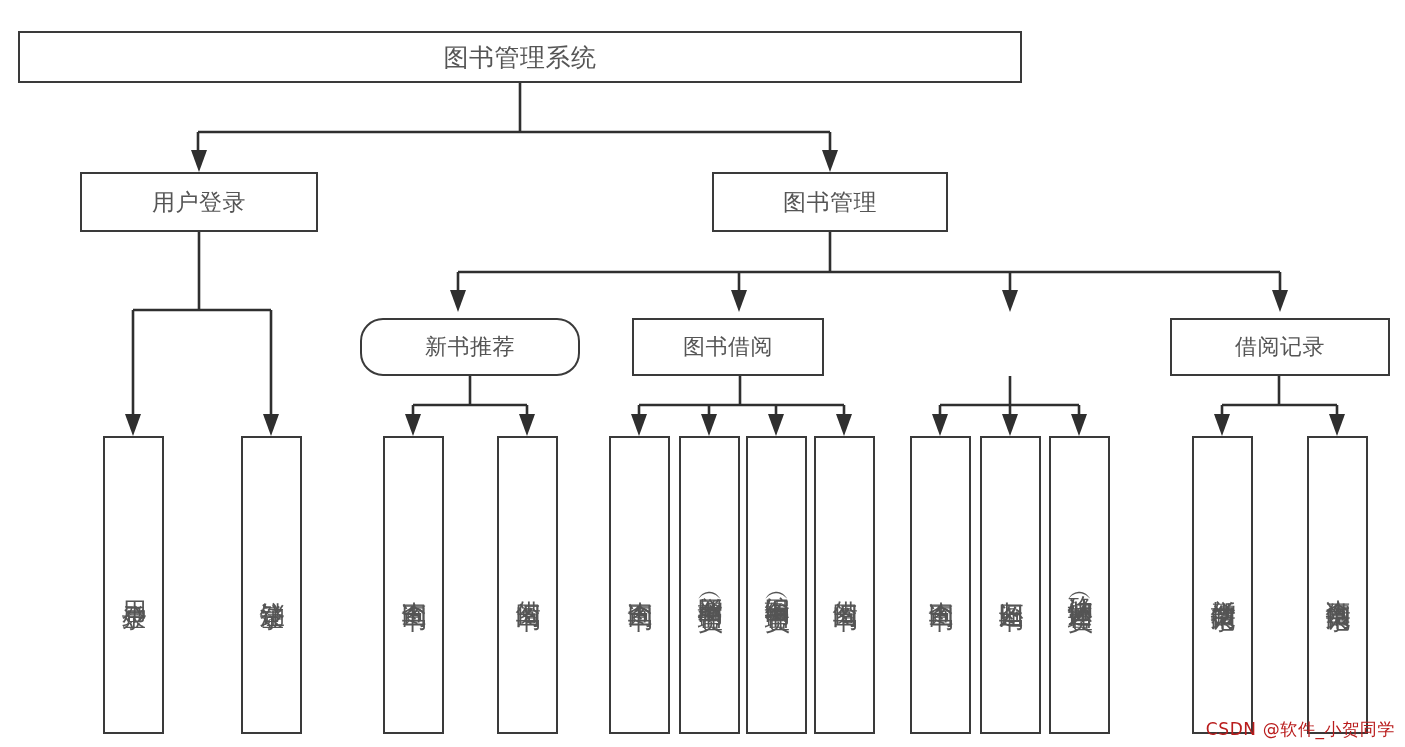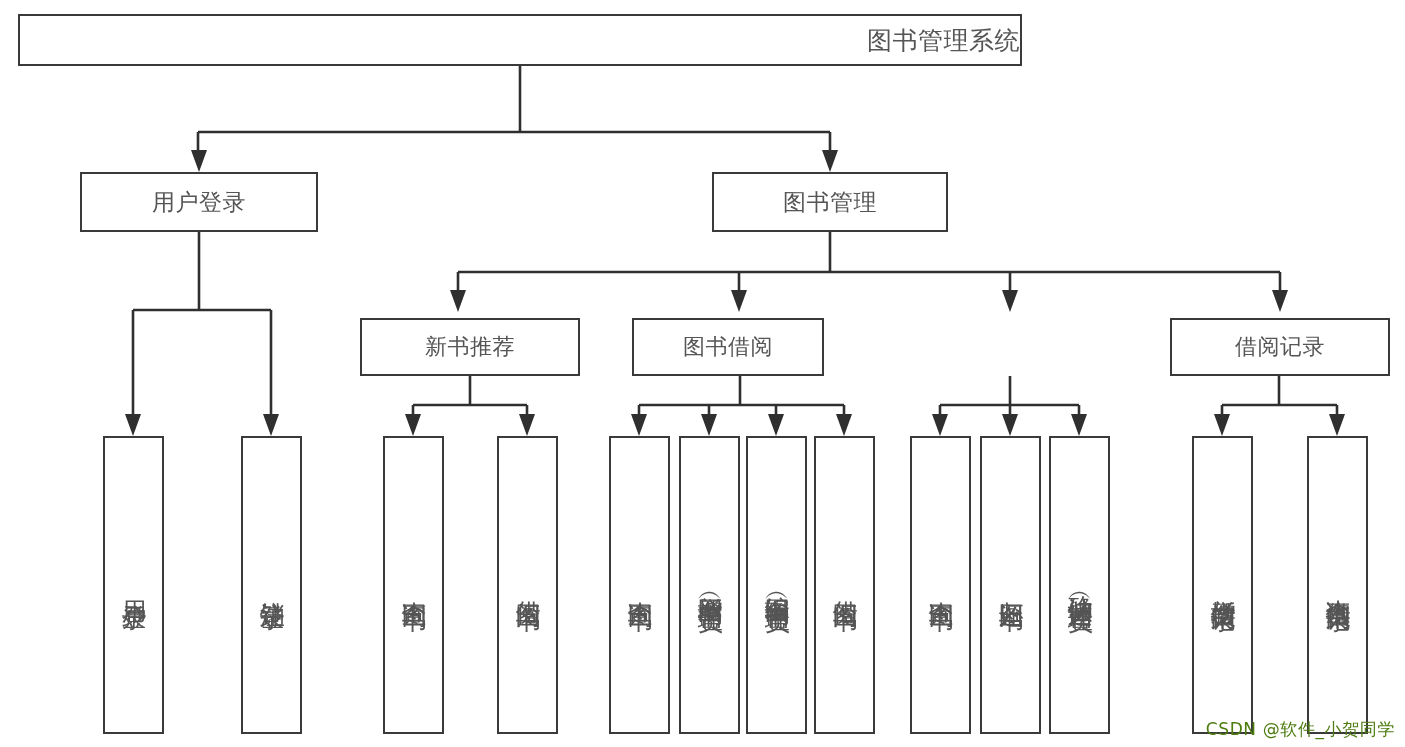--- a/index.html
+++ b/index.html
@@ -18,21 +18,21 @@
   .leaf{padding:6px 0;}
   .leaf .lbl{
     writing-mode:vertical-rl;
     text-orientation:upright;
     font-size:25px;
     line-height:1.06;
     letter-spacing:2px;
     white-space:nowrap;
   }
 
-  .wm{position:absolute;right:10px;bottom:6px;font-size:17px;color:#4d7c0f;
+  .wm{position:absolute;right:10px;bottom:6px;font-size:17px;color:#b91c1c;
       letter-spacing:.6px;white-space:nowrap;}
 </style>
 </head>
 <body>
 
 <div id="stage">
 
   <svg id="wires" viewBox="0 0 1405 747">
     <g stroke="#2f2f2f" stroke-width="2.6" fill="none">
 
@@ -95,32 +95,32 @@
       <polygon points="768,414 784,414 776,436"></polygon>
       <polygon points="836,414 852,414 844,436"></polygon>
       <polygon points="932,414 948,414 940,436"></polygon>
       <polygon points="1002,414 1018,414 1010,436"></polygon>
       <polygon points="1071,414 1087,414 1079,436"></polygon>
       <polygon points="1214,414 1230,414 1222,436"></polygon>
       <polygon points="1329,414 1345,414 1337,436"></polygon>
     </g>
   </svg>
 
-  <div class="node n-root" style="left:18px;top:14px;width:1004px;height:52px;justify-content:flex-end;">
+  <div class="node n-root" style="left:18px;top:31px;width:1004px;height:52px;">
     <span class="lbl">图书管理系统</span>
   </div>
 
   <div class="node n-l1" style="left:80px;top:172px;width:238px;height:60px;">
     <span class="lbl">用户登录</span>
   </div>
   <div class="node n-l1" style="left:712px;top:172px;width:236px;height:60px;">
     <span class="lbl">图书管理</span>
   </div>
 
-  <div class="node n-l2" style="left:360px;top:318px;width:220px;height:58px;">
+  <div class="node n-l2" style="left:360px;top:318px;width:220px;height:58px;border-radius:23px;">
     <span class="lbl">新书推荐</span>
   </div>
   <div class="node n-l2" style="left:632px;top:318px;width:192px;height:58px;">
     <span class="lbl">图书借阅</span>
   </div>
   <div class="node n-l2" style="left:1170px;top:318px;width:220px;height:58px;">
     <span class="lbl">借阅记录</span>
   </div>
 
   <div class="node leaf" style="left:103px;top:436px;width:61px;height:298px;">

